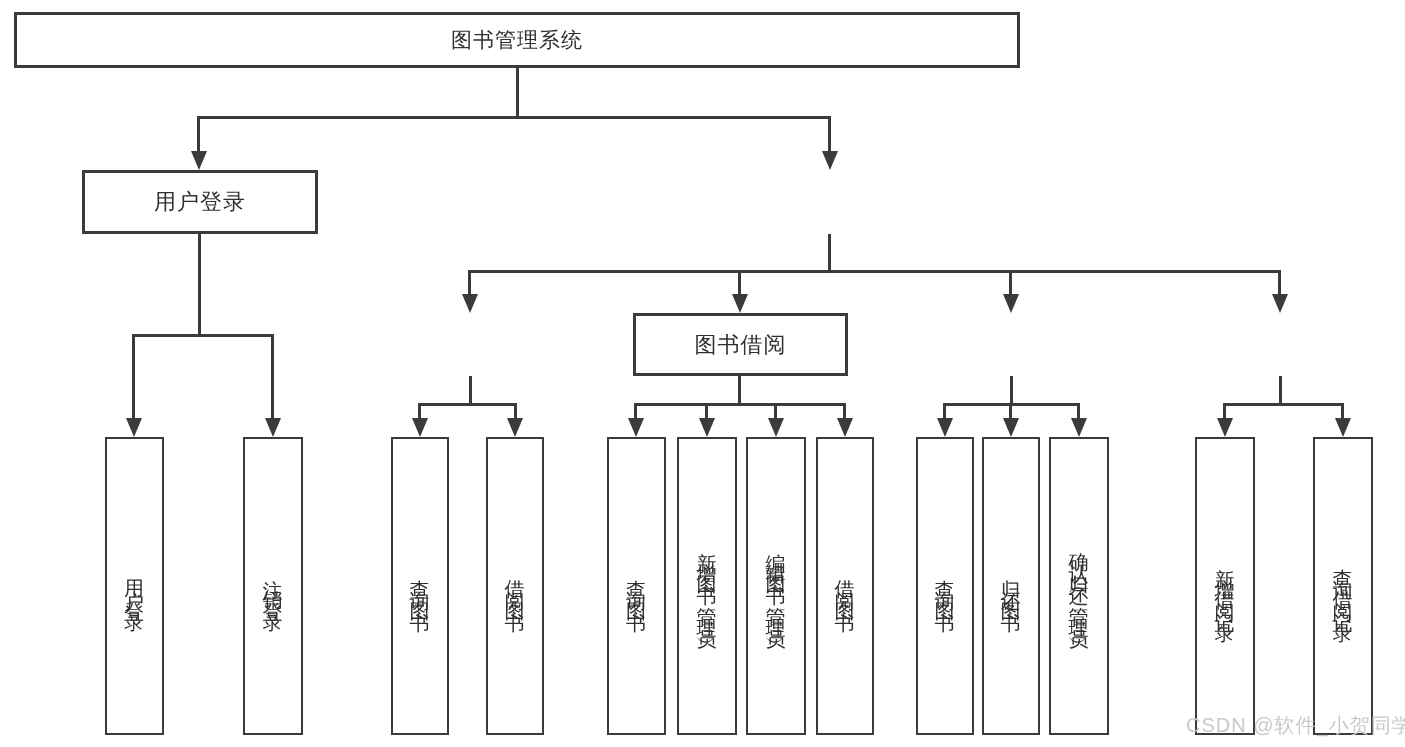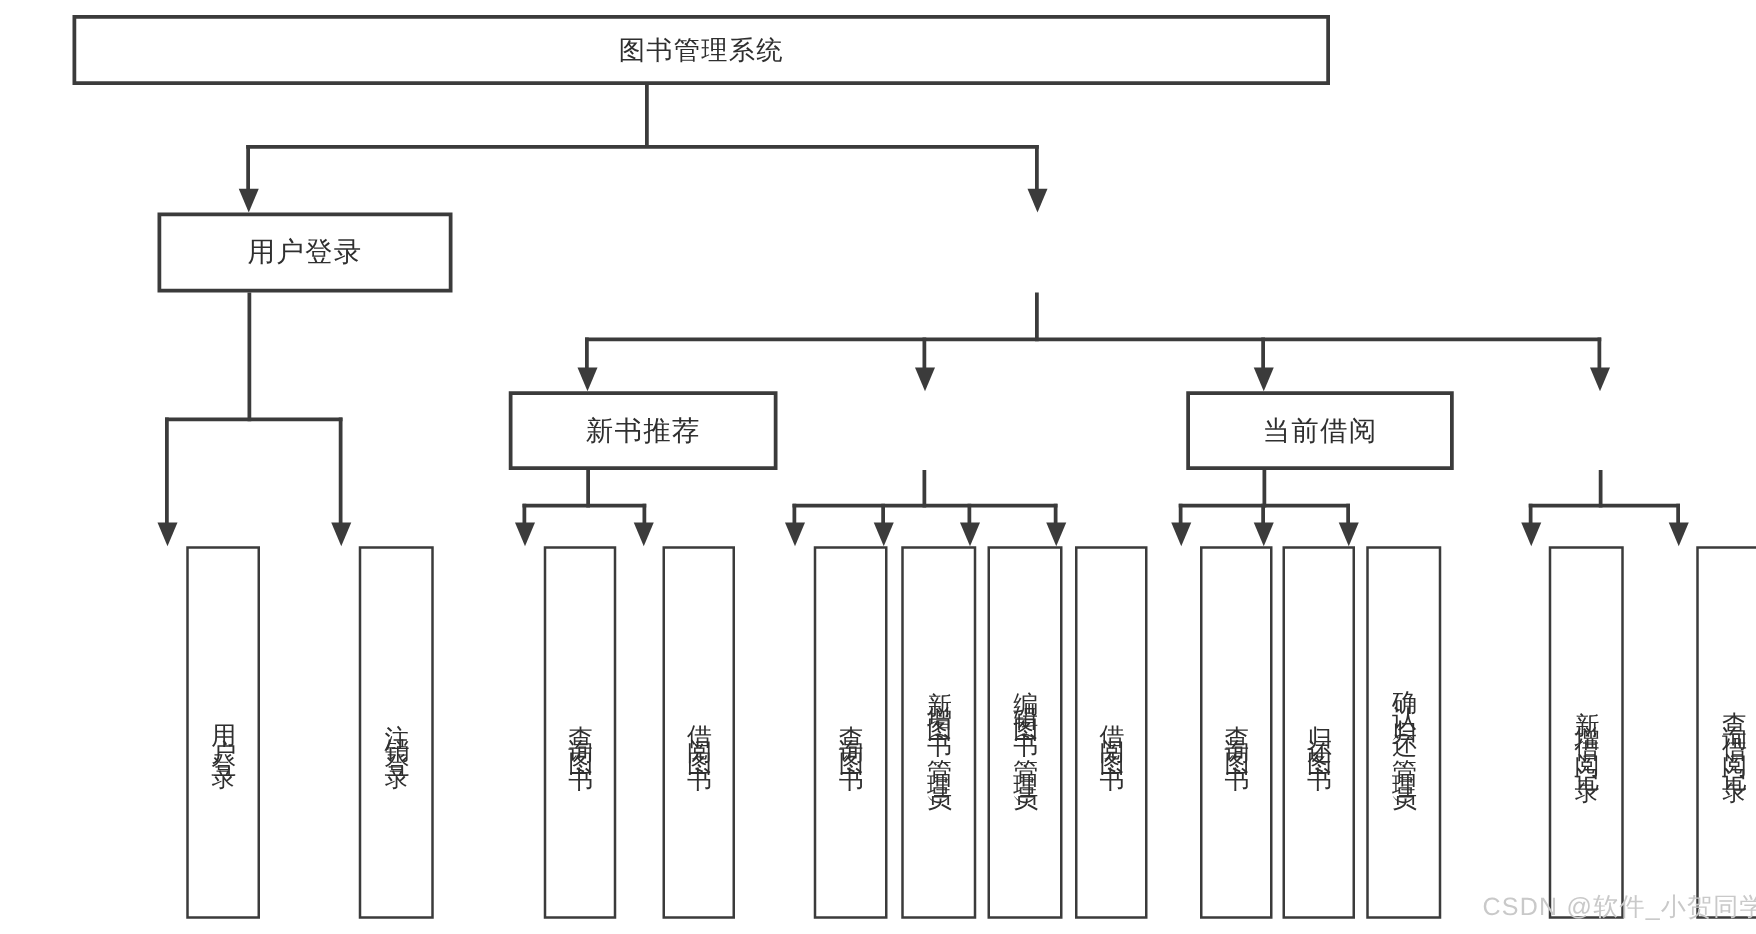--- a/index.html
+++ b/index.html
@@ -13,21 +13,20 @@
   }
   .node {
     position: absolute;
     box-sizing: border-box;
     background: #ffffff;
     border: 3px solid #3b3b3b;
     color: #2f2f2f;
     display: flex;
     align-items: center;
     justify-content: center;
-    margin-left: 44px;
   }
   .hnode { font-size: 22px; letter-spacing: 1px; white-space: nowrap; }
   .rootnode { font-size: 21px; }
   .vnode { border-width: 2px; }
   .vtext {
     writing-mode: vertical-rl;
     line-height: 1;
     font-size: 20px;
     letter-spacing: 11px;
     color: #2f2f2f;
@@ -86,22 +85,21 @@
   <div class="hl" style="left:468px; top:270px; width:813px;"></div>
   <div class="vl" style="left:468px; top:270px; height:27px;"></div>
   <div class="arr" style="left:462px; top:294px;"></div>
   <div class="vl" style="left:738px; top:270px; height:27px;"></div>
   <div class="arr" style="left:732px; top:294px;"></div>
   <div class="vl" style="left:1009px; top:270px; height:27px;"></div>
   <div class="arr" style="left:1003px; top:294px;"></div>
   <div class="vl" style="left:1278px; top:270px; height:27px;"></div>
   <div class="arr" style="left:1272px; top:294px;"></div>
 
-  <div class="node hnode" style="left:363px; top:313px; width:215px; height:63px;">新书推荐</div>
-  <div class="node hnode" style="left:905px; top:313px; width:214px; height:63px;">当前借阅</div>
+  <div class="node hnode" style="left:633px; top:313px; width:215px; height:63px;">图书借阅</div>
 
   <div class="vl" style="left:469px; top:376px; height:30px;"></div>
   <div class="hl" style="left:418px; top:403px; width:99px;"></div>
   <div class="vl" style="left:418px; top:403px; height:17px;"></div>
   <div class="arr" style="left:412px; top:418px;"></div>
   <div class="vl" style="left:514px; top:403px; height:17px;"></div>
   <div class="arr" style="left:507px; top:418px;"></div>
 
   <div class="node vnode" style="left:391px; top:437px; width:58px; height:298px;">
     <span class="vtext">查询图书</span>

